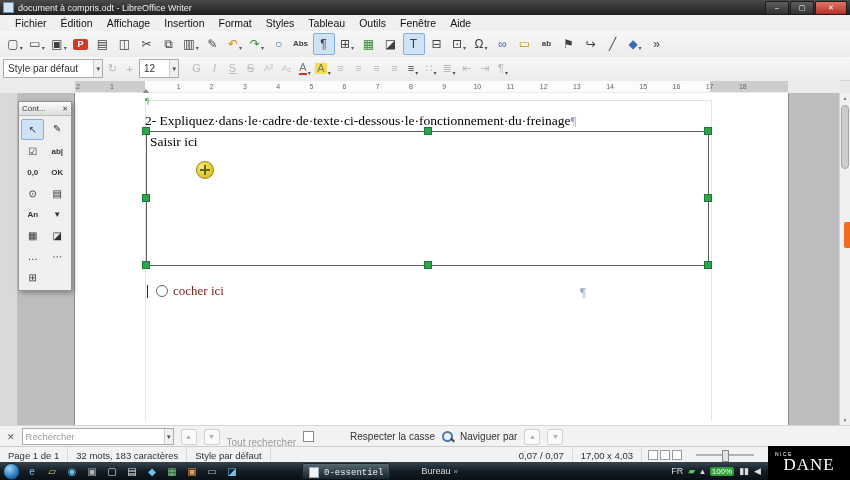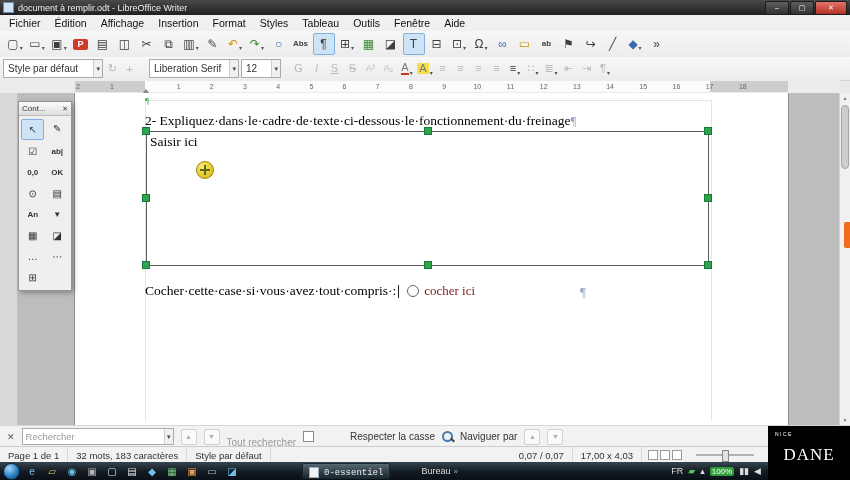--- a/index.html
+++ b/index.html
@@ -9,21 +9,21 @@
   .titlebar{position:absolute;top:0;left:0;right:0;height:15px;background:linear-gradient(#4a4a4a,#202020);
             display:flex;align-items:center;padding:0 3px;color:#eee;font-size:9px;}
   .app-ico{width:9px;height:9px;background:#cfe4f7;border:1px solid #6d93b5;margin-right:4px;flex:none;}
   .title-text{flex:1;white-space:nowrap;overflow:hidden;}
   .win-btns{display:flex;gap:1px;}
   .wbtn{width:22px;height:12px;display:flex;align-items:center;justify-content:center;font-size:7px;
         background:linear-gradient(#5e5e5e,#323232);border:1px solid #1c1c1c;border-radius:2px;color:#fff;}
   .wbtn.close{background:linear-gradient(#e27567,#b23225);width:30px;}
   
   .menubar{position:absolute;top:15px;left:0;right:0;height:16px;background:#f0f0f0;display:flex;align-items:center;
-           font-size:10.5px;color:#111;border-bottom:1px solid #e2e2e2;padding-left:2px;}
+           font-size:10.5px;color:#111;border-bottom:1px solid #e2e2e2;padding-left:8px;}
   .menu-item{padding:0 7px;}
   
   .toolbar{position:absolute;left:0;right:0;background:linear-gradient(#f7f7f7,#ececec);display:flex;align-items:center;}
   .toolbar-std{top:31px;height:26px;border-bottom:1px solid #dadada;padding-left:5px;gap:2px;}
   .tb-btn{height:20px;min-width:18px;padding:0 1px;display:flex;align-items:center;justify-content:center;
           border-radius:2px;color:#3f3f3f;font-size:12px;}
   .tb-glyph{line-height:1;}
   .tb-caret{font-size:6px;color:#555;margin-left:1px;align-self:flex-end;padding-bottom:3px;}
   .ic-pdf .tb-glyph{background:#cf3b2a;color:#fff;font-size:9px;font-weight:bold;padding:1px 4px;border-radius:2px;}
   .ic-amber{color:#c89010;} .ic-green{color:#3a8a3a;} .ic-blue{color:#3a6ab0;}
@@ -134,33 +134,33 @@
              background:linear-gradient(rgba(120,140,150,.55),rgba(40,60,70,.55));border:1px solid #17262f;
              border-radius:2px;color:#eee;font-size:9px;white-space:nowrap;font-family:Liberation Mono, monospace;}
   .tb-winico{width:8px;height:9px;background:#f4f4f4;border:1px solid #9ab;flex:none;}
   .tb-deskband{color:#ddd;font-size:9px;margin-left:28px;white-space:nowrap;}
   .tb-chevron{color:#aaa;font-size:8px;}
   .tray{margin-left:auto;margin-right:86px;display:flex;align-items:center;gap:5px;color:#ddd;font-size:9px;}
   .tray-item{display:flex;align-items:center;justify-content:center;}
   .tr-green{color:#4fca5a;}
   .tr-badge{background:#2f9e3a;color:#fff;font-size:8px;padding:0 2px;border-radius:2px;}
   
-  .watermark{position:absolute;right:0;bottom:0;width:82px;height:54px;background:#000;z-index:10;
+  .watermark{position:absolute;right:0;bottom:0;width:82px;height:34px;background:#000;z-index:10;
              display:flex;align-items:center;justify-content:center;}
   .wm-brand{color:#fff;font-size:17px;font-family:"Liberation Serif","DejaVu Serif",serif;letter-spacing:1px;margin-top:4px;}
   .wm-sub{position:absolute;left:7px;top:5px;color:#fff;font-size:5px;letter-spacing:1.5px;}
 </style>
 </head>
 <body>
 
 <div class="screen">
 
   <div class="titlebar">
     <span class="app-ico"></span>
-    <span class="title-text">document à remplir.odt - LibreOffice Writer</span>
+    <span class="title-text">document à compris.odt - LibreOffice Writer</span>
     <span class="win-btns">
       <span class="wbtn">–</span>
       <span class="wbtn">▢</span>
       <span class="wbtn close">✕</span>
     </span>
   </div>
 
   <div class="menubar">
     <span class="menu-item">Fichier</span>
       <span class="menu-item">Édition</span>
@@ -328,24 +328,20 @@
 
   </div>
 
   <div class="toolbar toolbar-fmt">
     <span class="combo combo-style">
       <span>Style par défaut</span>
       <span class="combo-caret">▾</span>
     </span>
     <span class="fmt-mini">↻</span>
     <span class="fmt-mini">+</span>
-    <span class="combo combo-font">
-      <span>Liberation Serif</span>
-      <span class="combo-caret">▾</span>
-    </span>
     <span class="combo combo-size">
       <span>12</span>
       <span class="combo-caret">▾</span>
     </span>
     <span class="fmt-host">
 
         <span class="fmt-btn dim">
           <span class="tb-glyph">G</span>
           <span class="tb-caret"></span>
         </span>
@@ -483,21 +479,20 @@
       <div class="handle h-tm"></div>
       <div class="handle h-tr"></div>
       <div class="handle h-ml"></div>
       <div class="handle h-mr"></div>
       <div class="handle h-bl"></div>
       <div class="handle h-bm"></div>
       <div class="handle h-br"></div>
       <div class="move-badge"></div>
 
       <div class="check-line">
-        <span>Cocher·cette·case·si·vous·avez·tout·compris·:</span>
         <span class="text-cursor"></span>
         <span class="radio"></span>
         <span class="radio-label">cocher ici</span>
       </div>
       <span class="pilcrow pilcrow-2">¶</span>
     </div>
 
     <div class="form-panel">
       <div class="fp-title">
         <span>Cont...</span>

